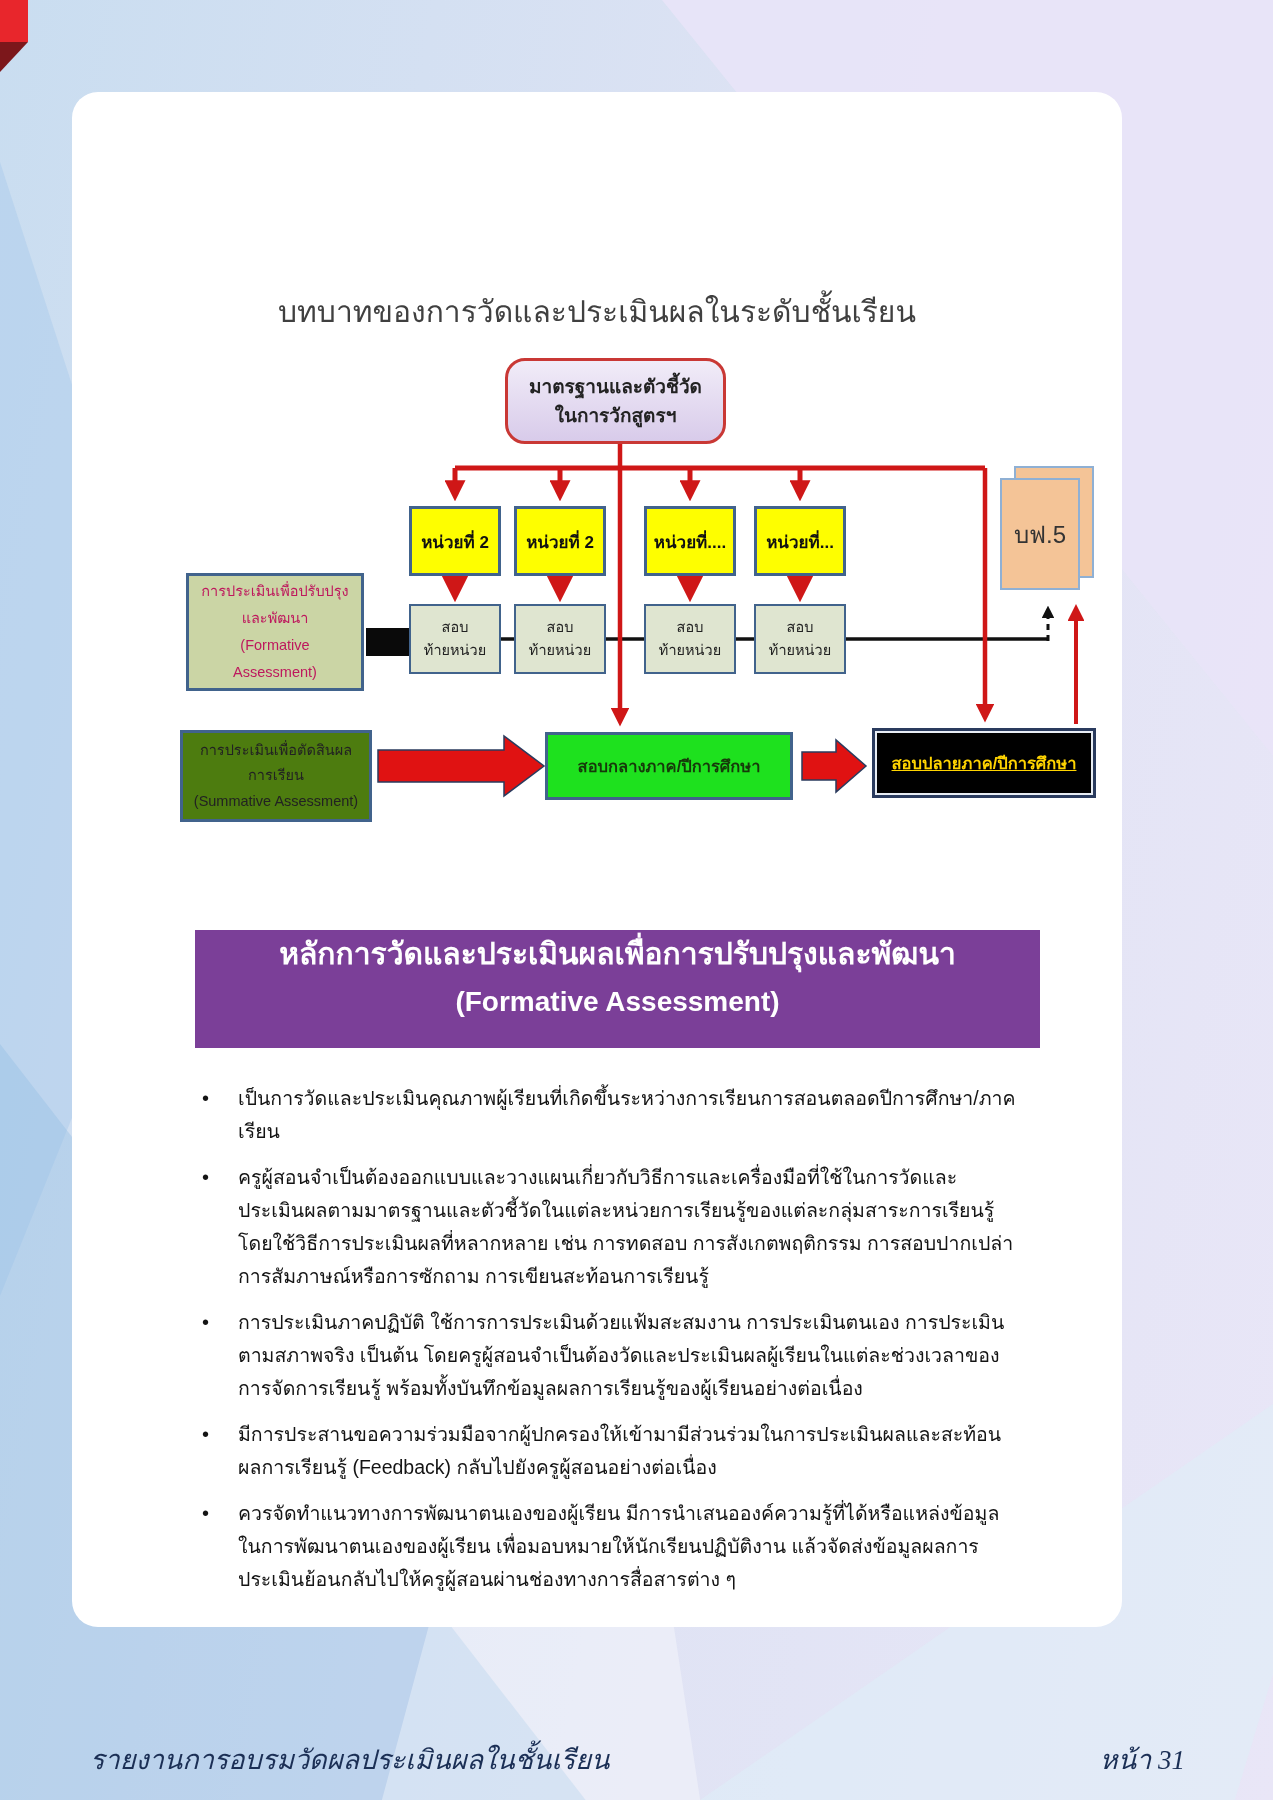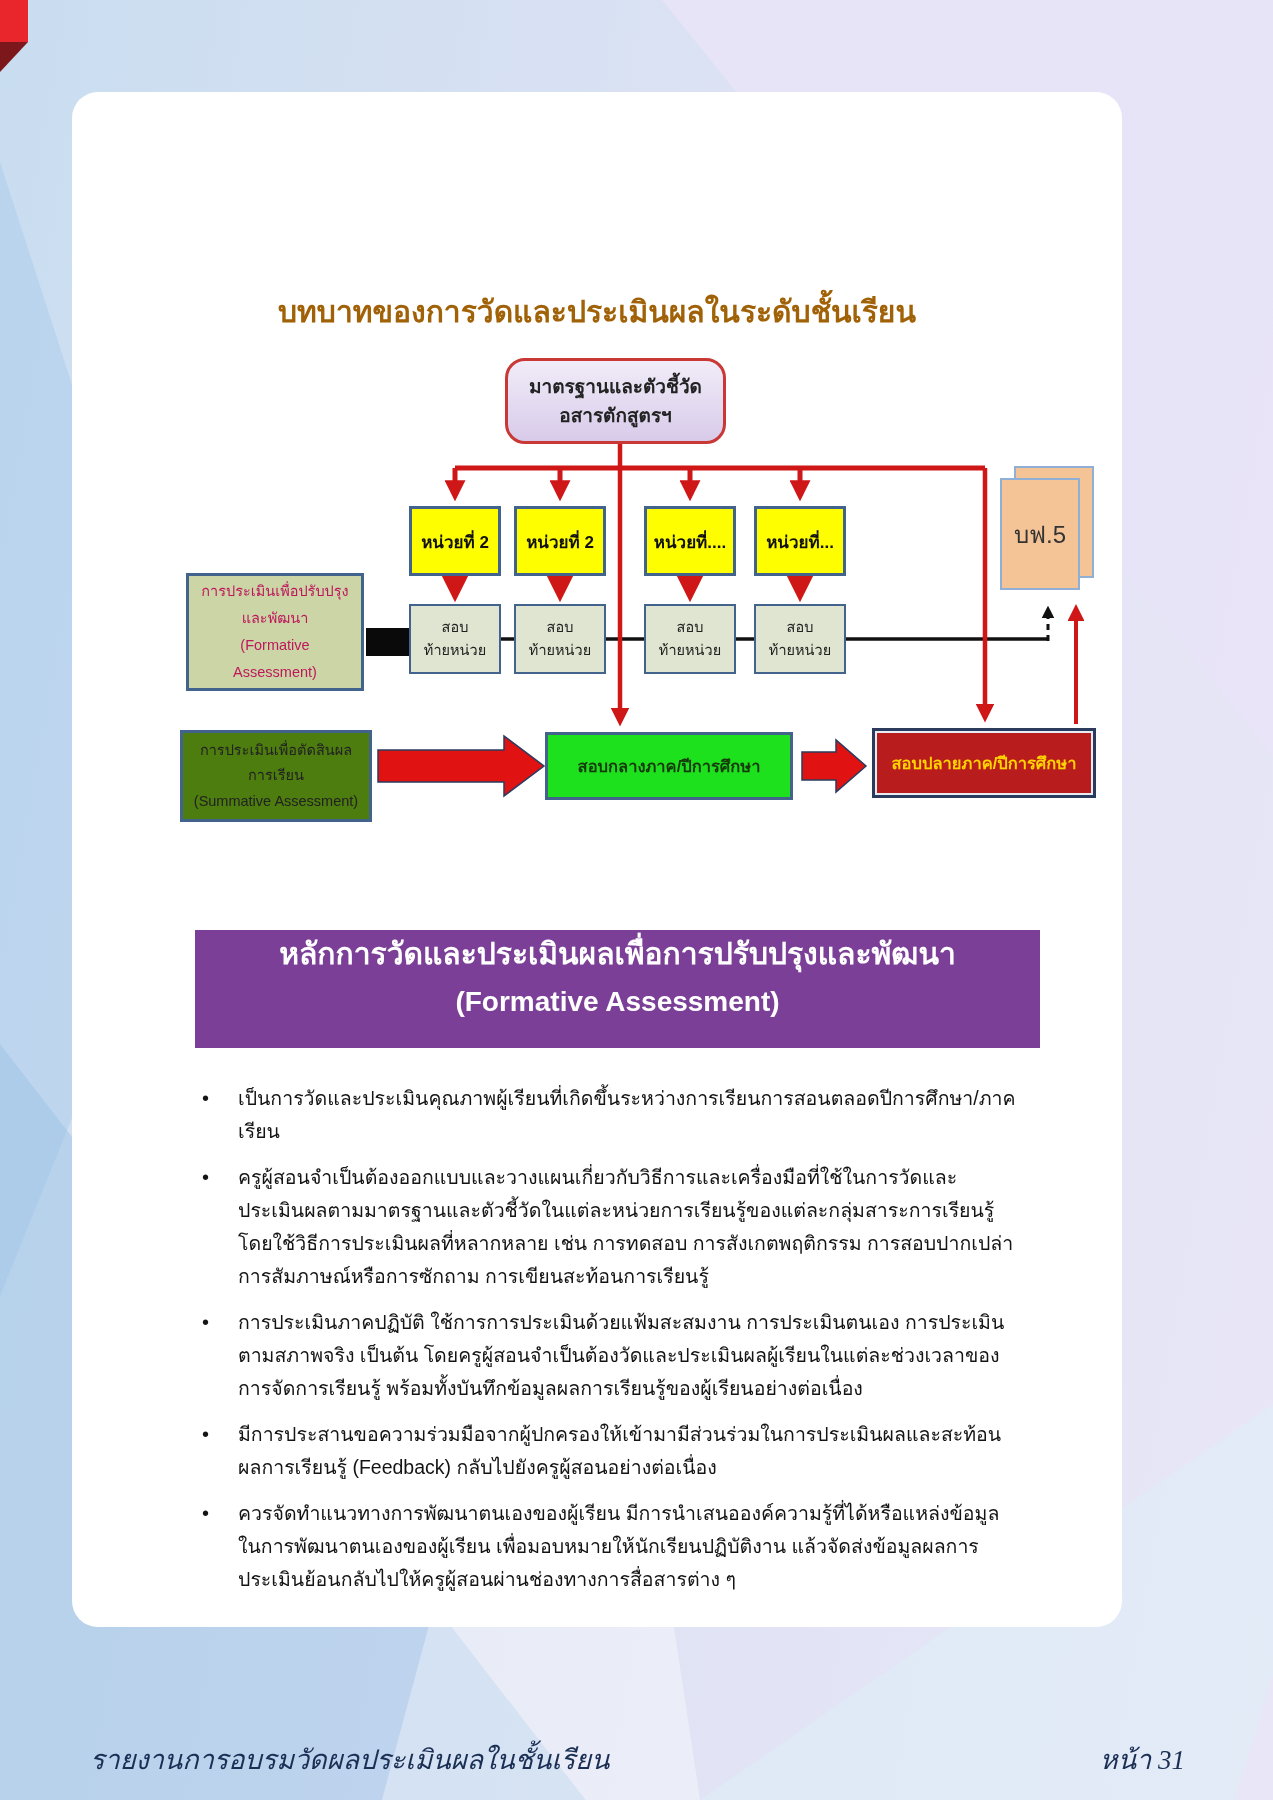--- a/index.html
+++ b/index.html
@@ -25,42 +25,42 @@
     background:rgba(223,239,248,0.55);
     clip-path:polygon(55% 100%,97% 100%,100% 93%,100% 78%);}
   .corner-red{left:0;top:0;width:28px;height:42px;background:#e8262c;}
   .corner-maroon{left:0;top:42px;width:28px;height:30px;background:#7c171b;
     clip-path:polygon(0 0,100% 0,0 100%);}
 
   .card{position:absolute;left:72px;top:92px;width:1050px;height:1535px;
     background:#ffffff;border-radius:26px;z-index:1;}
 
   .page-title{position:absolute;left:72px;top:288px;width:1050px;text-align:center;
-    font-size:30px;font-weight:bold;color:#a16207;z-index:3;}
+    font-size:30px;font-weight:normal;color:#404040;z-index:3;}
 
   svg.connectors{position:absolute;left:0;top:0;z-index:2;pointer-events:none;}
 
   .dbox{position:absolute;z-index:3;display:flex;flex-direction:column;
     align-items:center;justify-content:center;text-align:center;box-sizing:border-box;}
   .pink-box{left:505px;top:358px;width:221px;height:86px;
     background:linear-gradient(#f1ecf8,#d8cbea);border:3px solid #c93835;
     border-radius:20px;font-size:19px;font-weight:bold;color:#222;line-height:1.55;}
   .unit-box{top:506px;width:92px;height:70px;background:#fefe00;
     border:3px solid #41638c;font-size:17px;font-weight:bold;color:#111;}
   .test-box{top:604px;width:92px;height:70px;background:#dfe5d0;
     border:2px solid #41638c;font-size:14.5px;color:#222;line-height:1.6;}
   .formative-box{left:186px;top:573px;width:178px;height:118px;background:#cbd5a5;
     border:3px solid #41638c;font-size:14.5px;color:#be185d;line-height:1.85;}
   .summative-box{left:180px;top:730px;width:192px;height:92px;background:#4d7c0f;
     border:3px solid #41638c;font-size:14.5px;color:#222;line-height:1.75;}
   .midterm-box{left:545px;top:732px;width:248px;height:68px;background:#1ee11e;
     border:3px solid #41638c;font-size:16.5px;font-weight:bold;color:#16390a;}
-  .final-box{left:872px;top:728px;width:224px;height:70px;background:#b91c1c;
+  .final-box{left:872px;top:728px;width:224px;height:70px;background:#000000;
     border:3px solid #2a3b5e;box-shadow:inset 0 0 0 2px #e8edf4;
-    font-size:16.5px;font-weight:bold;color:#ffd400;}
+    font-size:16.5px;font-weight:bold;color:#ffd400;text-decoration:underline;}
   .bf5-back{left:1014px;top:466px;width:80px;height:112px;background:#f4c497;
     border:2px solid #8fb0d4;}
   .bf5-front{left:1000px;top:478px;width:80px;height:112px;background:#f4c497;
     border:2px solid #8fb0d4;font-size:24px;color:#333;}
 
   .purple-header{position:absolute;left:195px;top:930px;width:845px;height:118px;
     background:#7b3f98;color:#fff;z-index:3;display:flex;flex-direction:column;
     align-items:center;justify-content:flex-start;gap:9px;text-align:center;}
   .purple-header .l1{font-size:30px;font-weight:bold;}
   .purple-header .l2{font-size:28px;font-weight:bold;}
@@ -125,21 +125,21 @@
 
   <path d="M366,628 H410 V618 L436,642 L410,666 V656 H366 Z" fill="#0a0a0a"></path>
 
   <path d="M378,750 H504 V736 L544,766 L504,796 V782 H378 Z" fill="#e01212" stroke="#2a3b5e" stroke-width="1.5"></path>
 
   <path d="M802,752 H836 V740 L866,766 L836,792 V780 H802 Z" fill="#e01212" stroke="#2a3b5e" stroke-width="1.5"></path>
 </svg>
 
 <div class="dbox pink-box">
   <div>มาตรฐานและตัวชี้วัด</div>
-  <div>อสารตักสูตรฯ</div>
+  <div>ในการวักสูตรฯ</div>
 </div>
 
 <div class="dbox unit-box" style="left:409px;">
   <span>หน่วยที่ 2</span>
 </div>
 <div class="dbox unit-box" style="left:514px;">
   <span>หน่วยที่ 2</span>
 </div>
 <div class="dbox unit-box" style="left:644px;">
   <span>หน่วยที่....</span>

